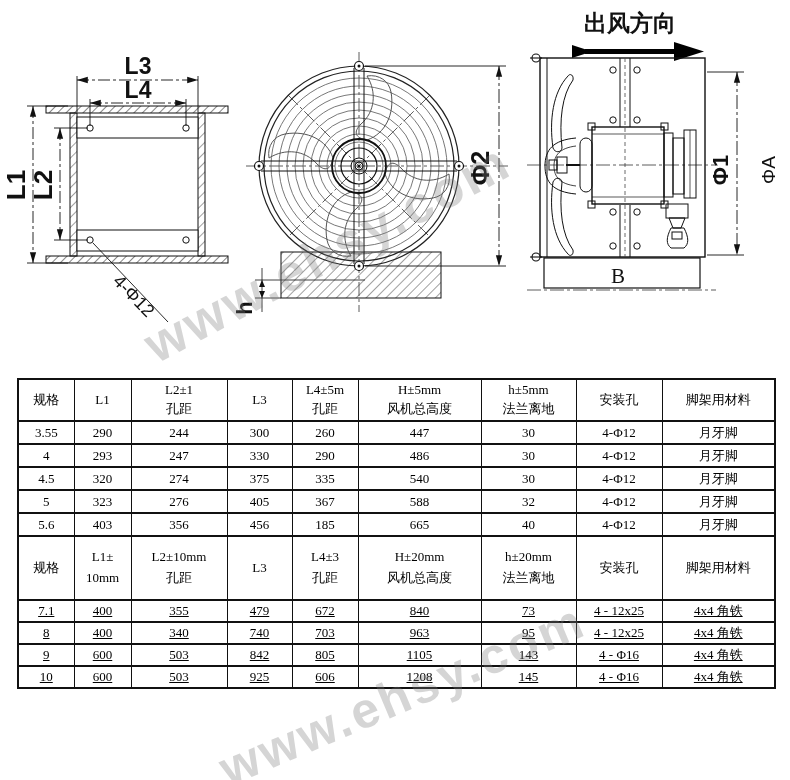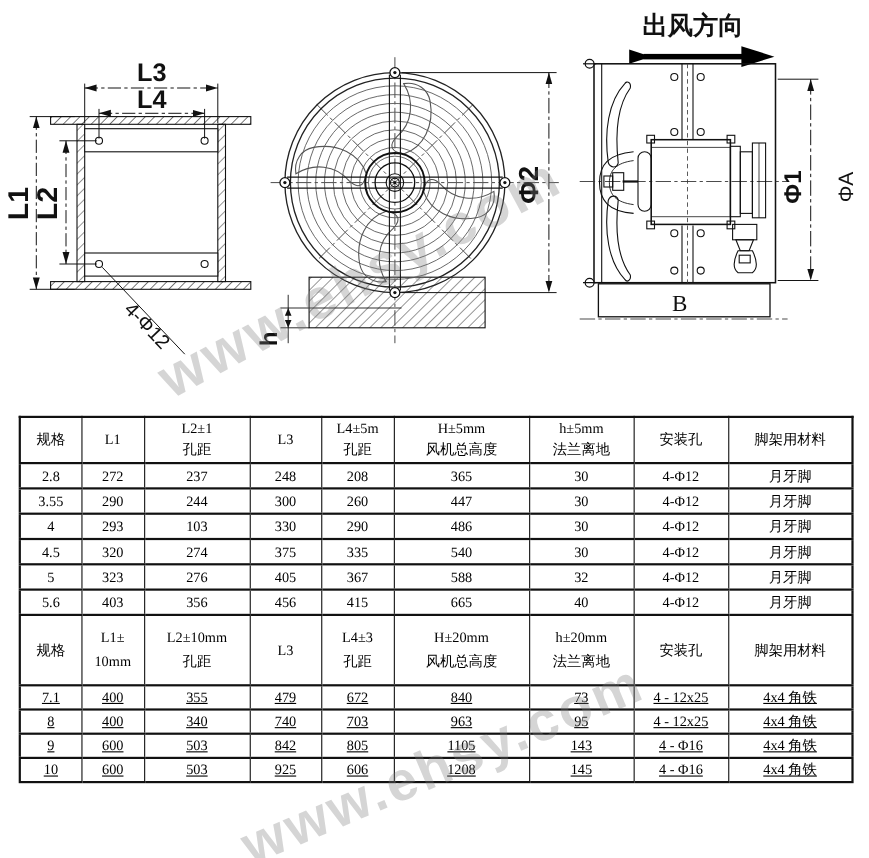--- a/index.html
+++ b/index.html
@@ -267,45 +267,34 @@
           <th>L4±5m
 孔距</th>
           <th>H±5mm
 风机总高度</th>
           <th>h±5mm
 法兰离地</th>
           <th>安装孔</th>
           <th>脚架用材料</th>
         </tr>
         <tr class="row1">
-          <td>2.8</td>
-          <td>272</td>
-          <td>237</td>
-          <td>248</td>
-          <td>208</td>
-          <td>365</td>
-          <td>30</td>
-          <td>4-Φ12</td>
-          <td>月牙脚</td>
-        </tr>
-        <tr class="row1">
           <td>3.55</td>
           <td>290</td>
           <td>244</td>
           <td>300</td>
           <td>260</td>
           <td>447</td>
           <td>30</td>
           <td>4-Φ12</td>
           <td>月牙脚</td>
         </tr>
         <tr class="row1">
           <td>4</td>
           <td>293</td>
-          <td>103</td>
+          <td>247</td>
           <td>330</td>
           <td>290</td>
           <td>486</td>
           <td>30</td>
           <td>4-Φ12</td>
           <td>月牙脚</td>
         </tr>
         <tr class="row1">
           <td>4.5</td>
           <td>320</td>
@@ -326,21 +315,21 @@
           <td>588</td>
           <td>32</td>
           <td>4-Φ12</td>
           <td>月牙脚</td>
         </tr>
         <tr class="row1">
           <td>5.6</td>
           <td>403</td>
           <td>356</td>
           <td>456</td>
-          <td>415</td>
+          <td>185</td>
           <td>665</td>
           <td>40</td>
           <td>4-Φ12</td>
           <td>月牙脚</td>
         </tr>
         <tr class="hdr2">
           <th>规格</th>
           <th>L1±
 10mm</th>
           <th>L2±10mm

